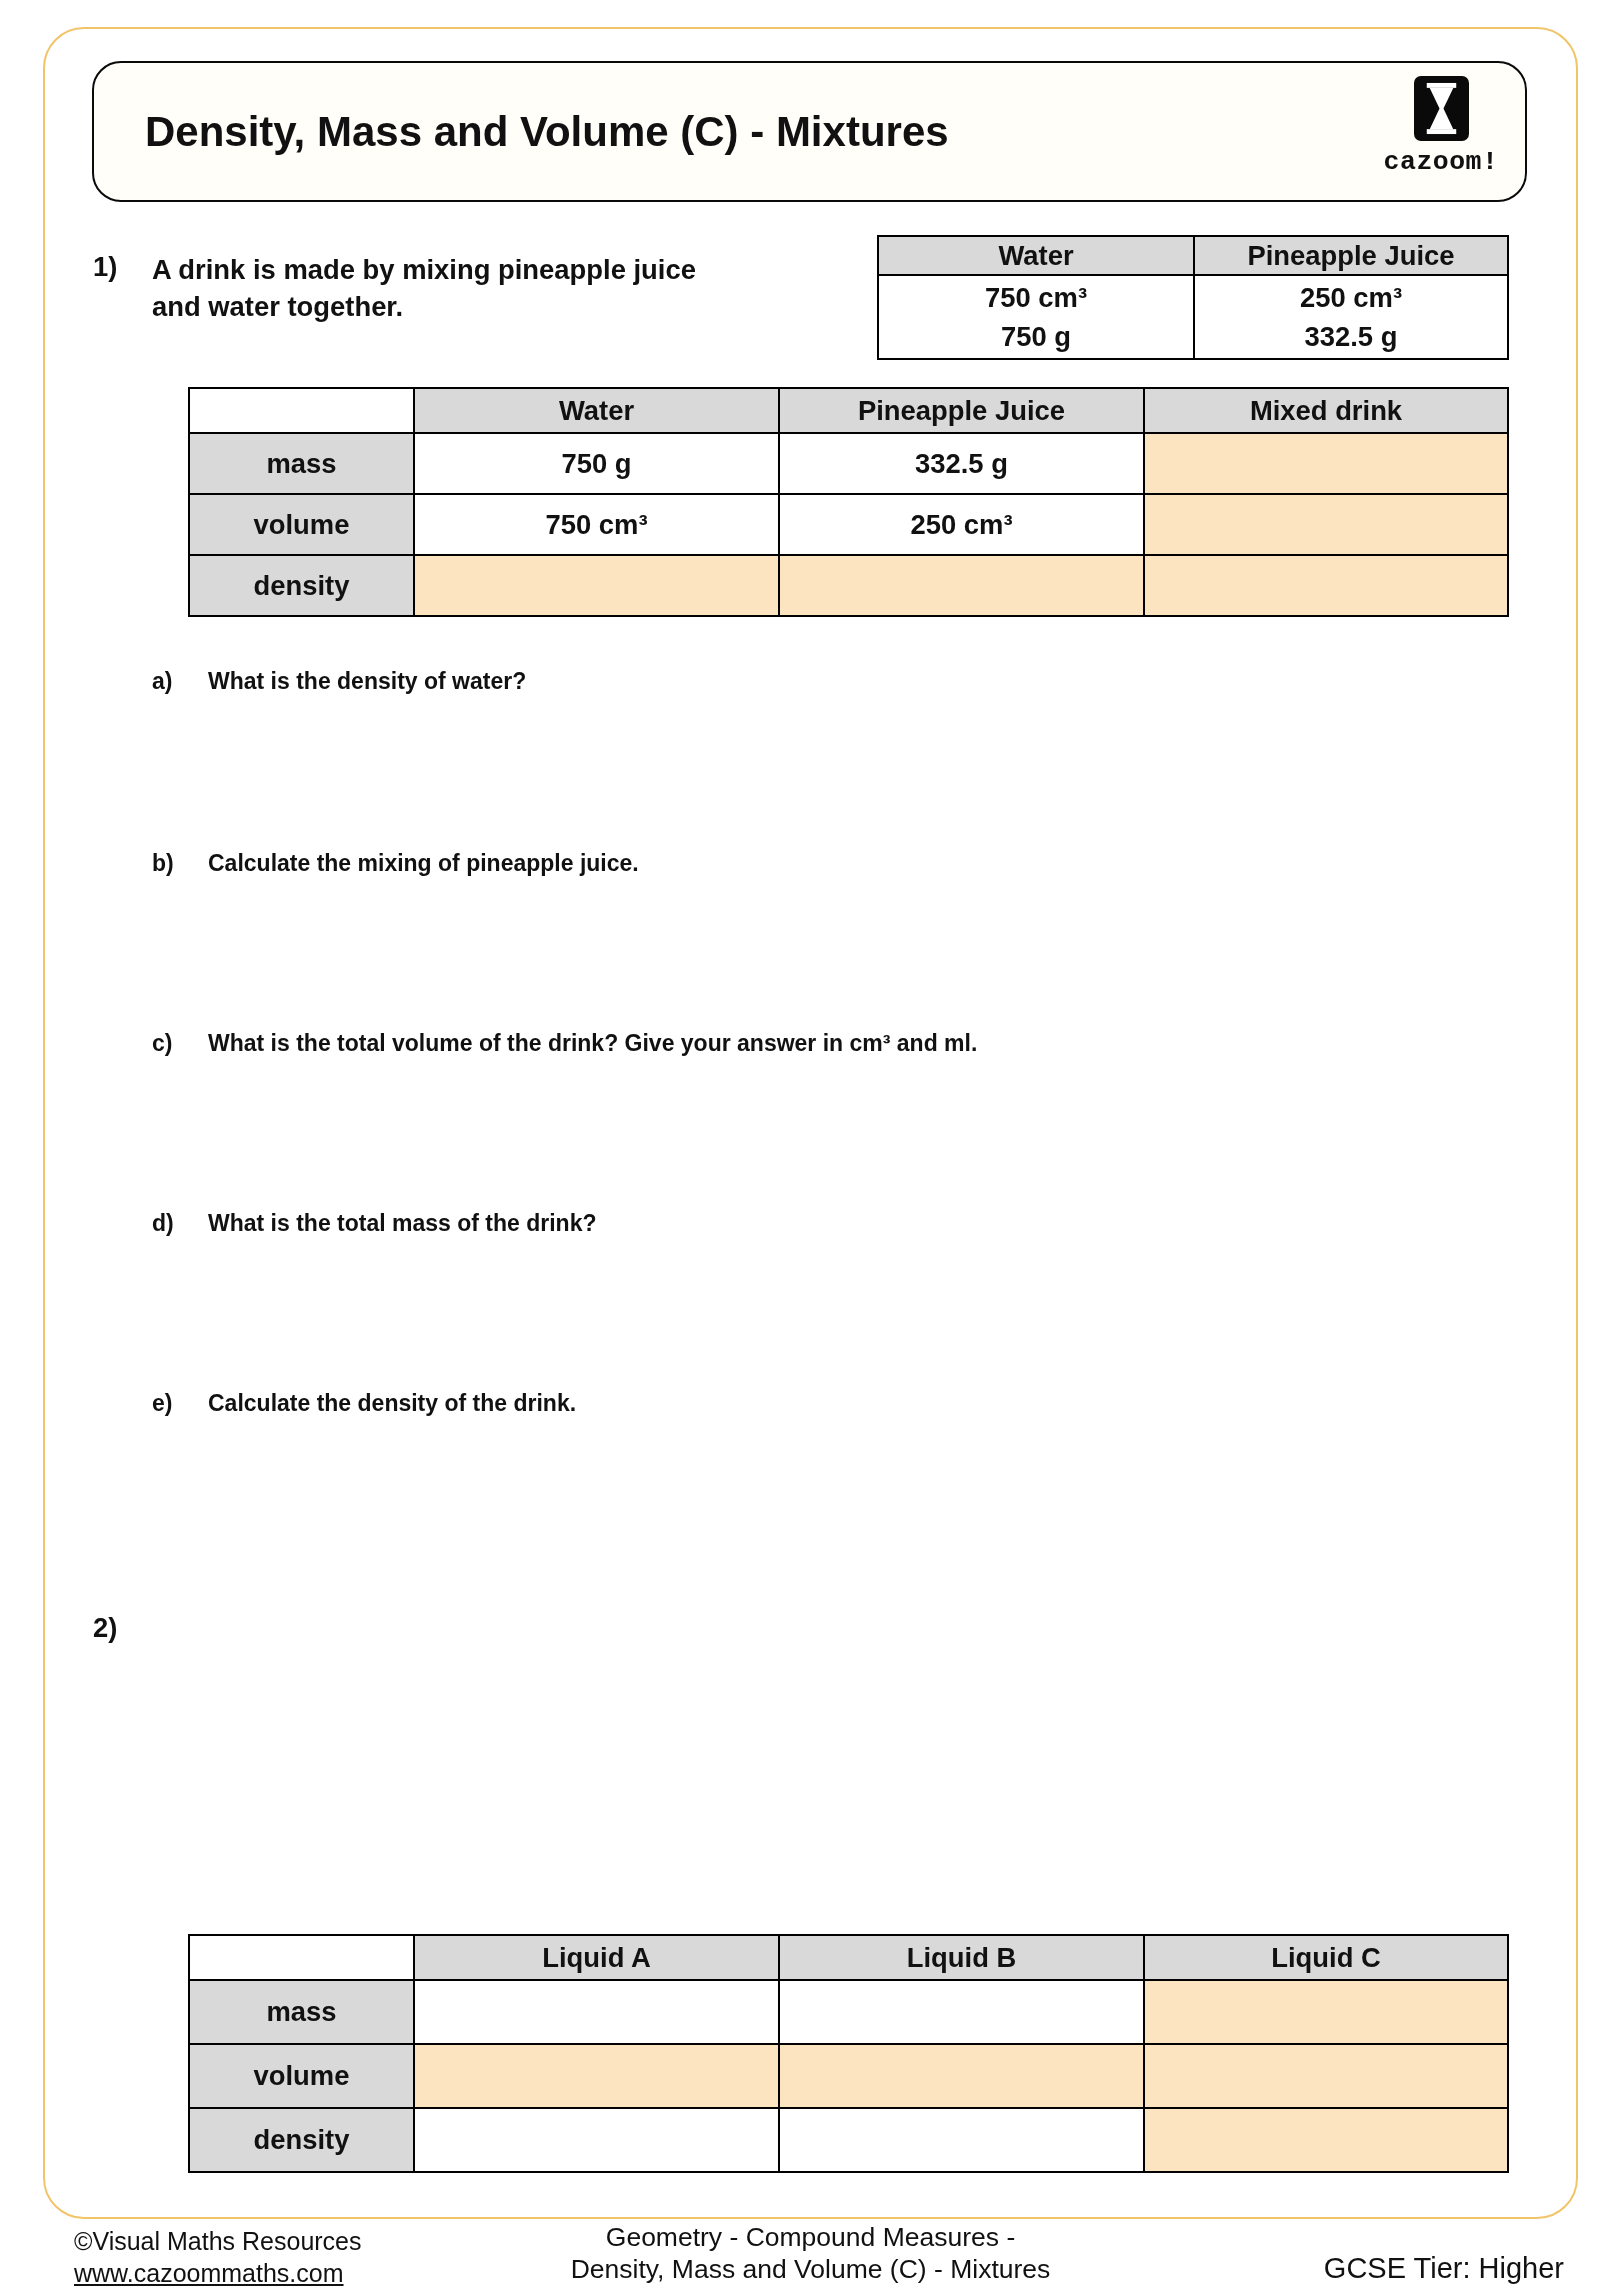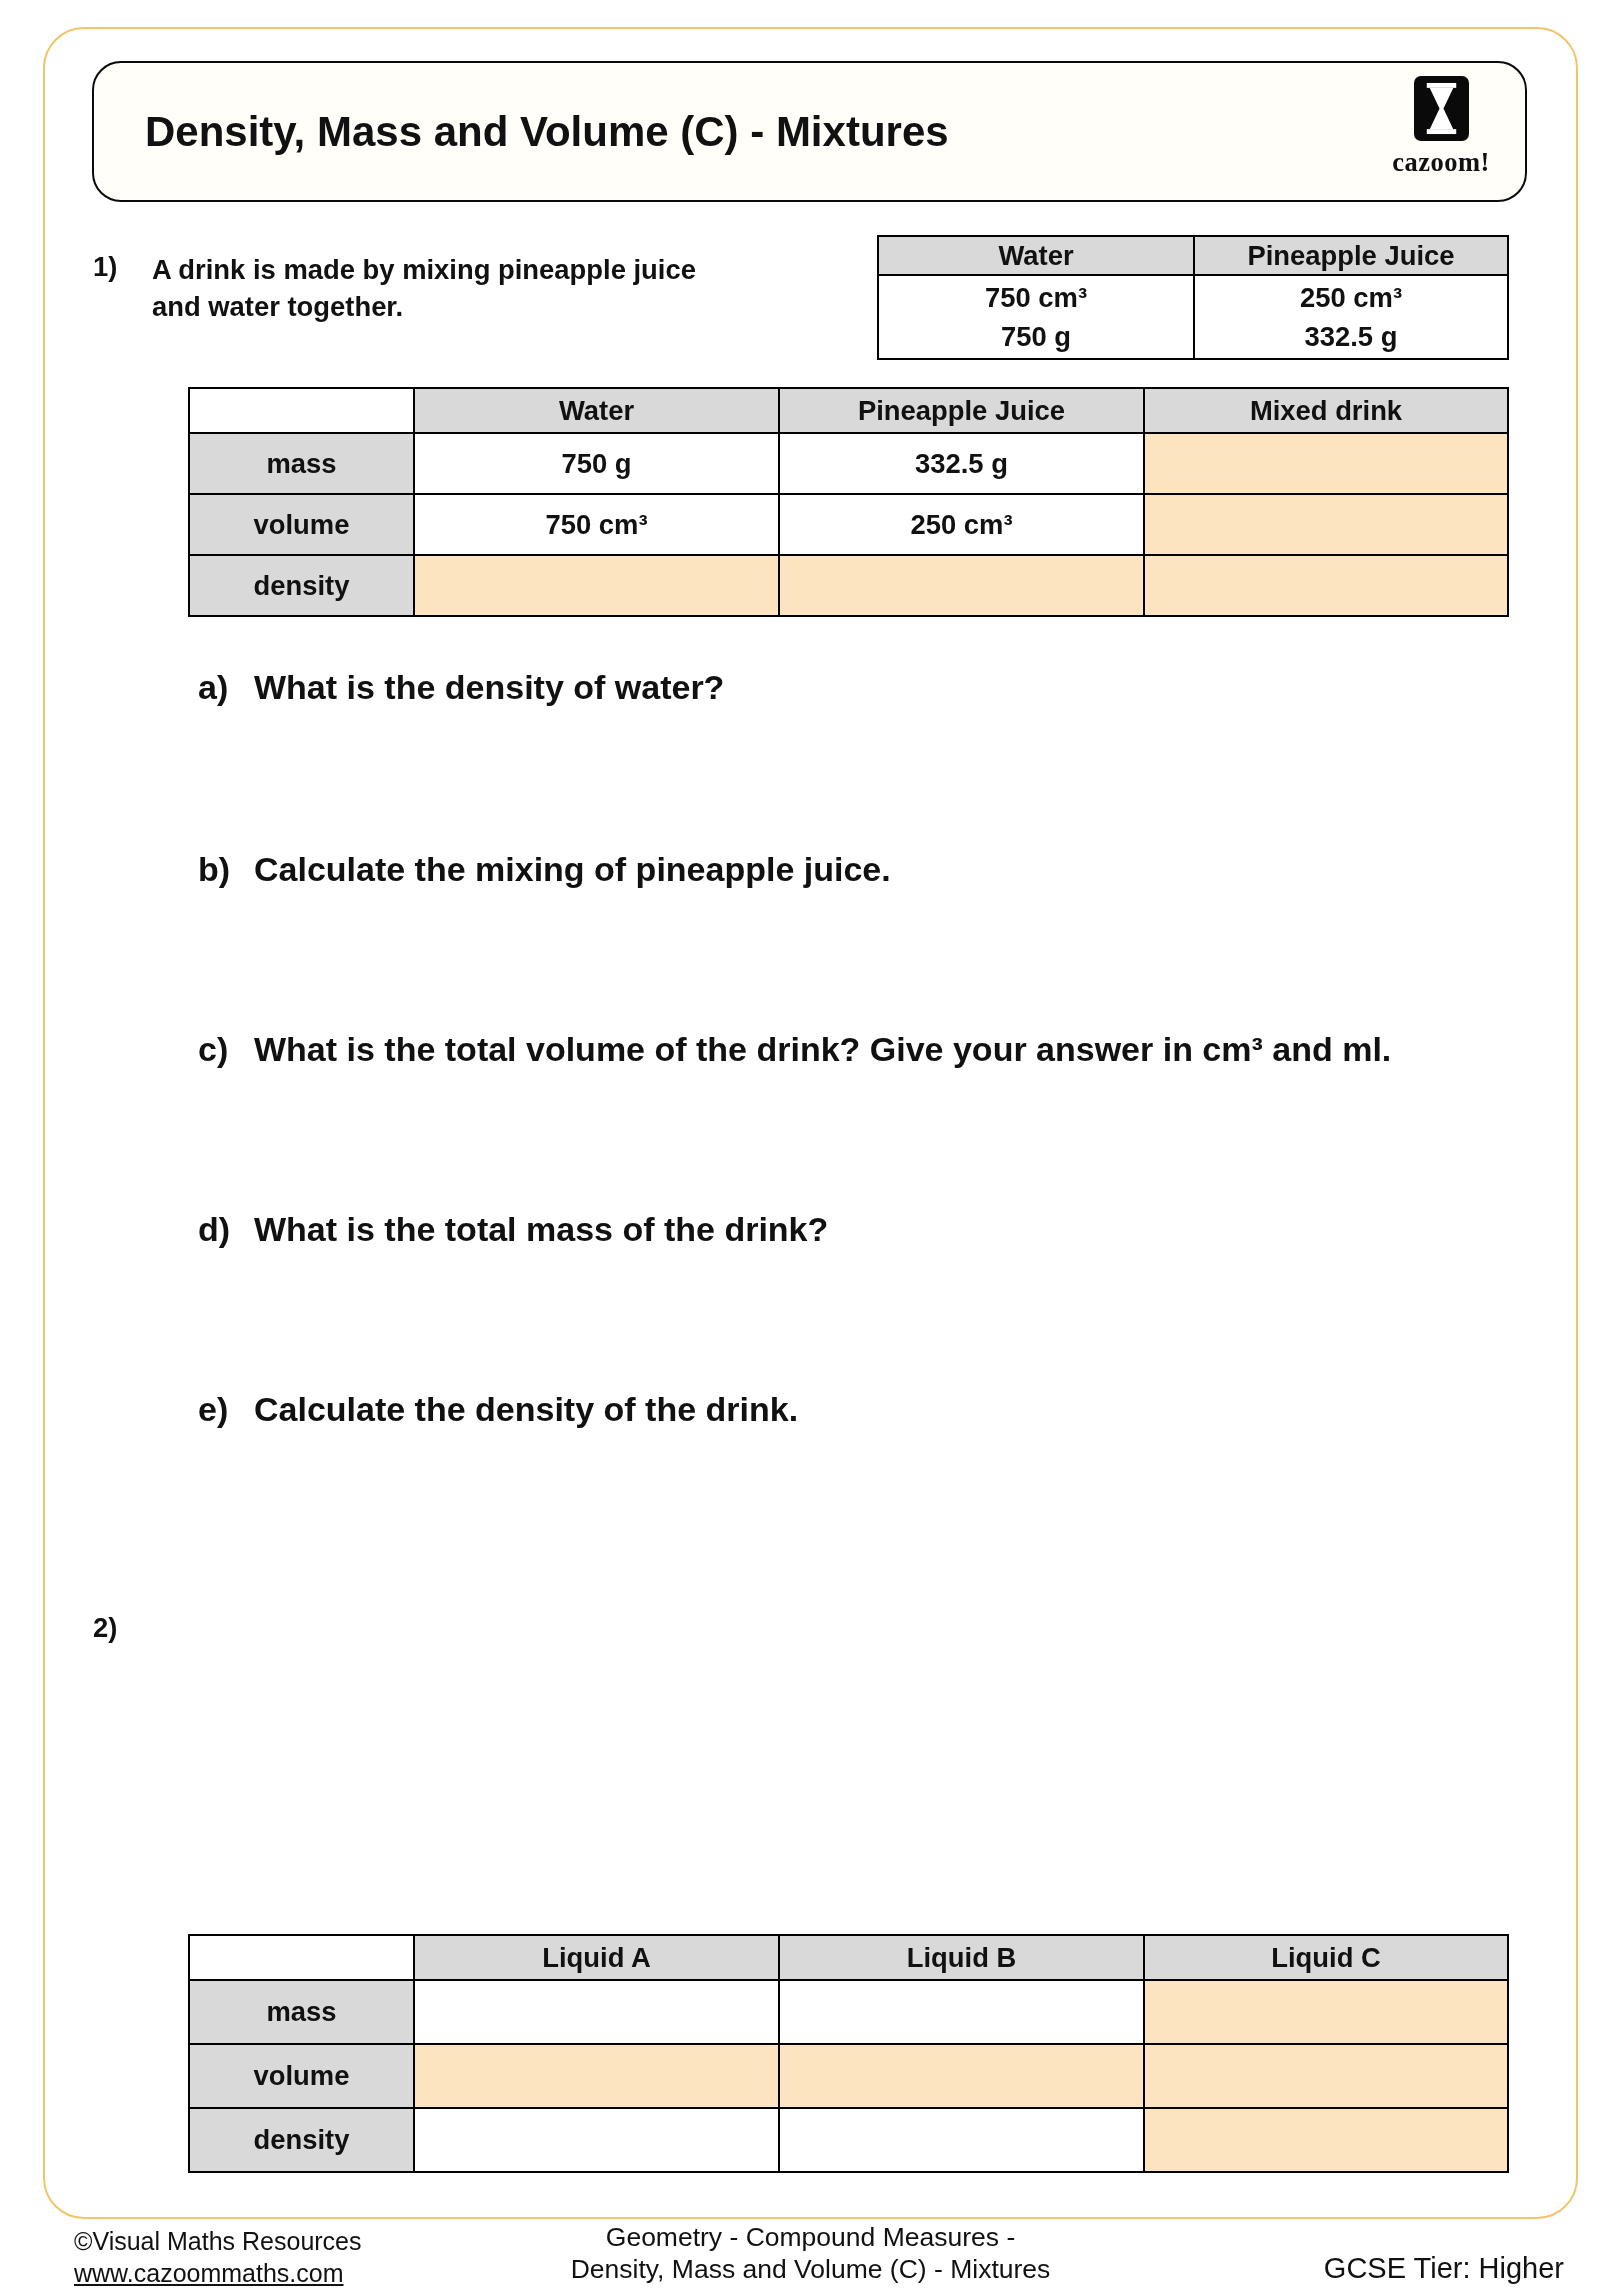--- a/index.html
+++ b/index.html
@@ -44,21 +44,21 @@
   }
   .logo {
     position: absolute;
     right: 29px; top: 12.7px;
     width: 110px;
     display: flex;
     flex-direction: column;
     align-items: center;
   }
   .logo-text {
-    font-family: Liberation Serif, serif;
+    font-family: Liberation Mono, monospace;
     font-weight: bold;
     font-size: 26.5px;
     margin-top: 2px;
     letter-spacing: 0.5px;
   }
   .qnum {
     position: absolute;
     left: 93px;
     font-weight: bold;
     font-size: 27.4px;
@@ -67,23 +67,22 @@
     position: absolute;
     left: 152px;
     font-weight: bold;
     font-size: 27.4px;
     line-height: 37px;
   }
   .sub {
     position: absolute;
     left: 152px;
     font-weight: bold;
-    font-size: 34px;
+    font-size: 23px;
     white-space: nowrap;
-    margin-left: 46px;
   }
   .sub-letter { display: inline-block; width: 56px; }
   table.wtable {
     position: absolute;
     border-collapse: collapse;
     table-layout: fixed;
     margin-left: 36px;
   }
   .wtable th, .wtable td {
     border: 2px solid #000;

